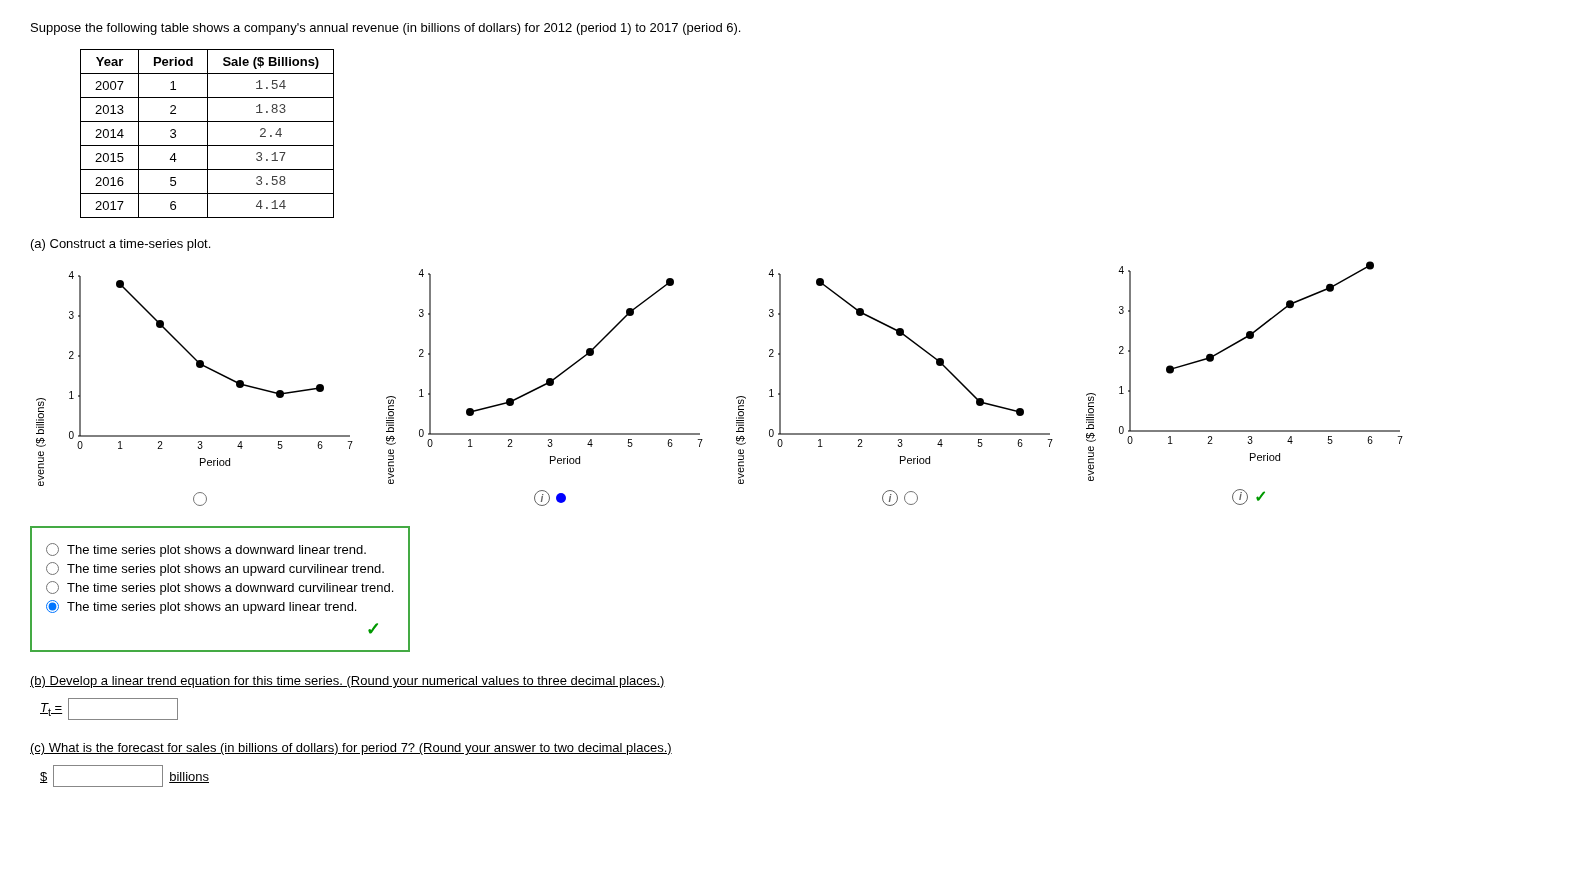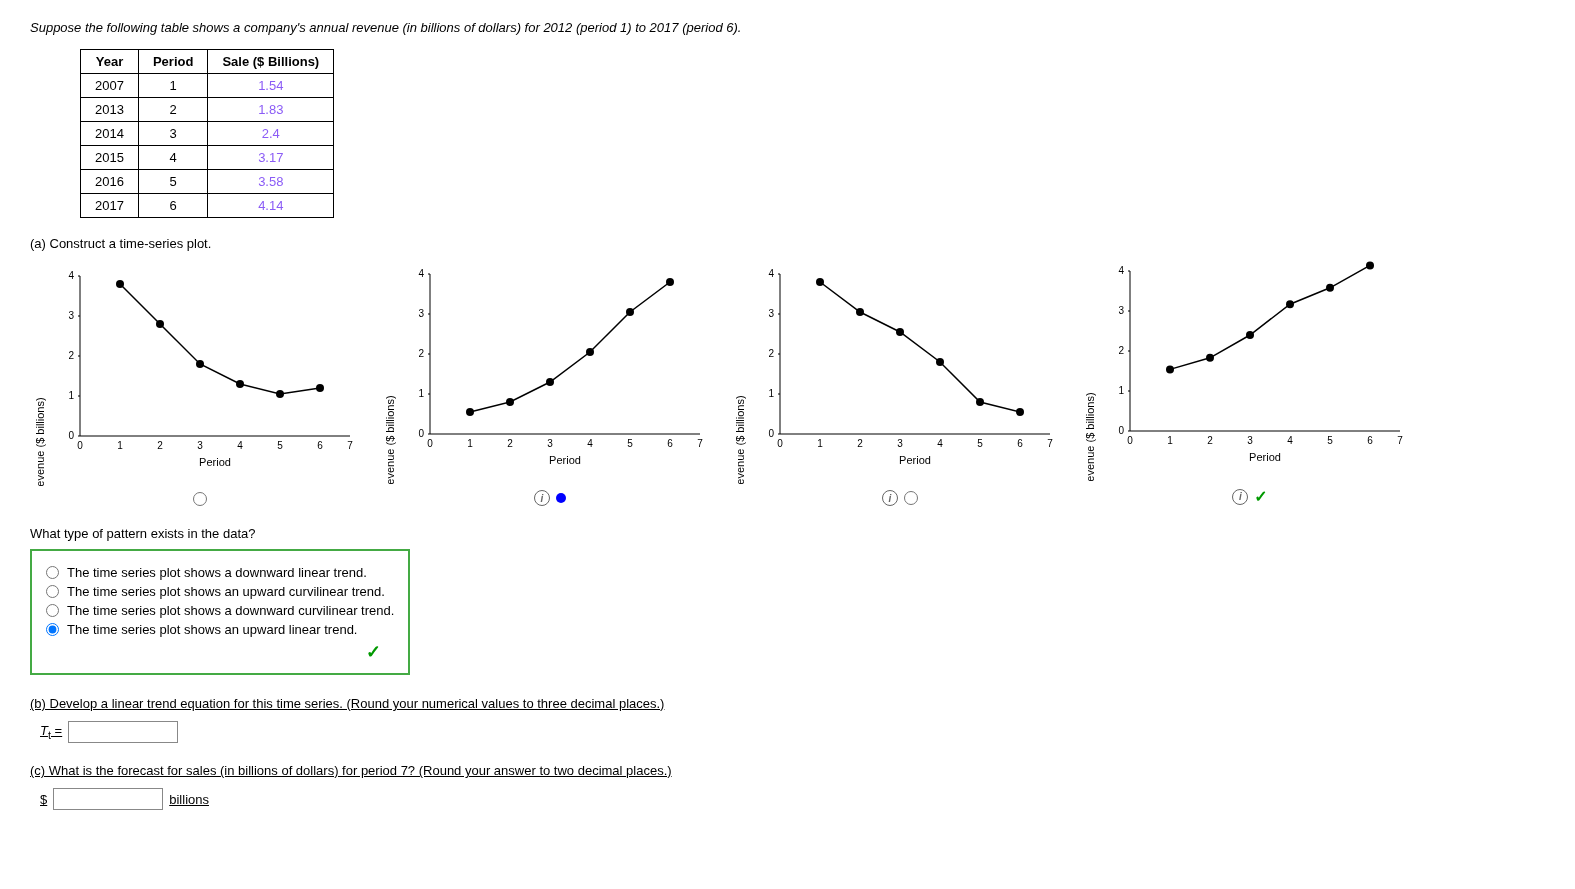--- a/index.html
+++ b/index.html
@@ -8,40 +8,40 @@
       font-size: 13px;
       background: #fff;
       color: #000;
       padding: 20px 30px;
       width: 1575px;
       min-height: 889px;
     }
     .intro-text {
       font-size: 13px;
       margin-bottom: 14px;
-      font-style: italic;
     }
     table.data-table {
       border-collapse: collapse;
       margin-left: 50px;
       margin-bottom: 18px;
     }
     table.data-table th, table.data-table td {
       border: 1px solid #000;
       padding: 4px 14px;
       text-align: center;
       font-size: 13px;
     }
     table.data-table th {
       background: #fff;
       font-weight: bold;
     }
     table.data-table td.sale-val {
-      color: #8b5cf6;
+      color: #404040;
       font-weight: normal;
+      font-family: Liberation Mono, monospace;
     }
     .part-label {
       font-size: 13px;
       margin-bottom: 10px;
       margin-top: 10px;
     }
     .charts-row {
       display: flex;
       flex-direction: row;
       align-items: flex-end;
@@ -361,21 +361,20 @@
     </svg>
     <div class="radio-below">
       <span class="info-icon">i</span>
       <span class="check-icon">✓</span>
     </div>
   </div>
 
 </div>
 
 <div class="pattern-section-wrapper">
-  <p class="pattern-question">What type of pattern exists in the data?</p>
   <div class="pattern-section">
     <div class="pattern-option">
       <input type="radio" name="pattern" style="">
       <span>The time series plot shows a downward linear trend.</span>
     </div>
     <div class="pattern-option">
       <input type="radio" name="pattern" style="">
       <span>The time series plot shows an upward curvilinear trend.</span>
     </div>
     <div class="pattern-option">

